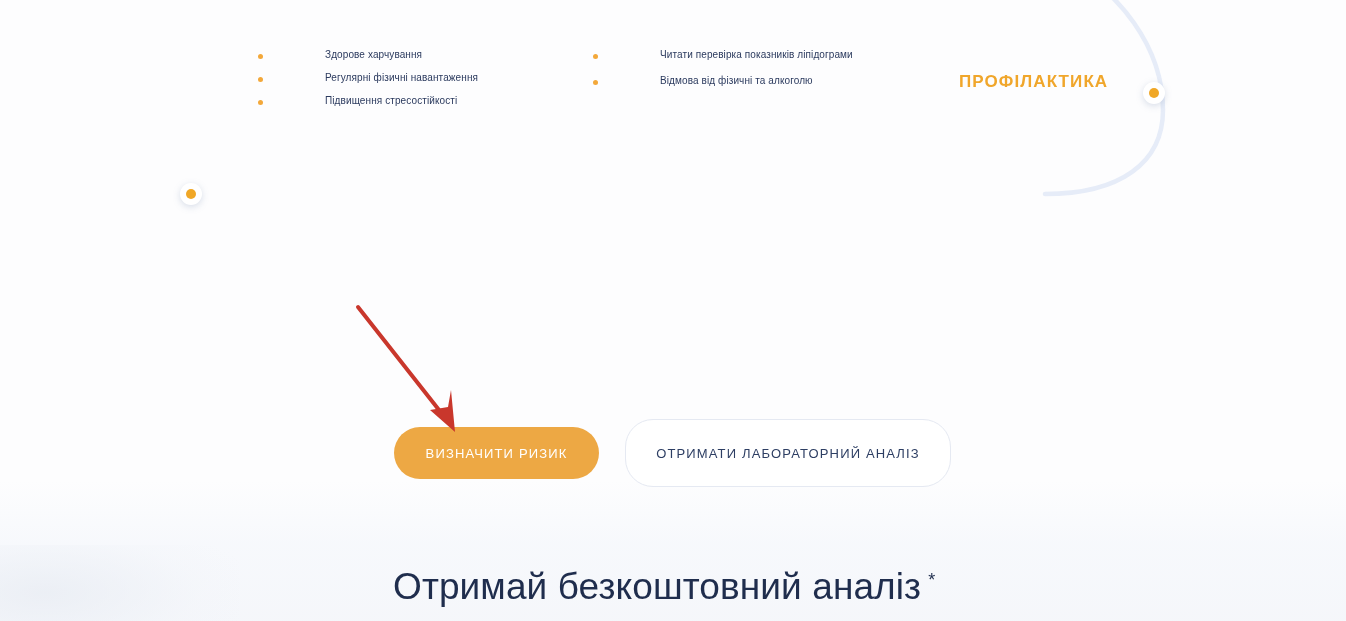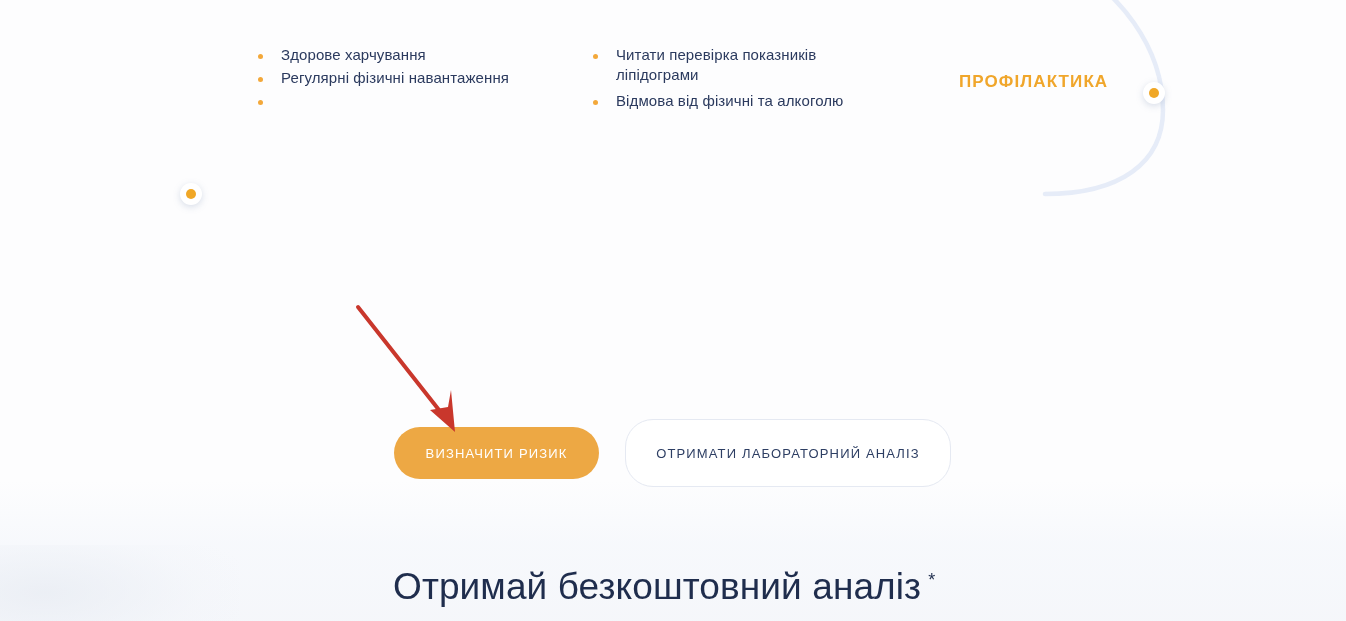--- a/index.html
+++ b/index.html
@@ -91,23 +91,24 @@
     flex: none;
     width: 5px;
     height: 5px;
     border-radius: 50%;
     background: #f3a83a;
     margin-top: 9px;
     margin-right: 18px;
   }
   .bullet-text {
     color: #2b3a5e;
-    font-size: 15px;
+    font-size: 10px;
     line-height: 20px;
     letter-spacing: 0.1px;
+    margin-left: 44px;
   }
 
   
   #stage-label {
     position: absolute;
     left: 959px;
     top: 72px;
     color: #f0a62b;
     font-size: 17px;
     font-weight: bold;
@@ -231,20 +232,21 @@
     <div class="bullet-item">
       <span class="bullet-dot"></span>
       <span class="bullet-text">Здорове харчування</span>
     </div>
     <div class="bullet-item">
       <span class="bullet-dot"></span>
       <span class="bullet-text">Регулярні фізичні навантаження</span>
     </div>
     <div class="bullet-item">
       <span class="bullet-dot"></span>
+      <span class="bullet-text">Підвищення стресостійкості</span>
     </div>
   </div>
 
   <div class="bullet-col" id="bullets-col-2">
     <div class="bullet-item">
       <span class="bullet-dot"></span>
       <span class="bullet-text">Читати перевірка показників ліпідограми</span>
     </div>
     <div class="bullet-item" style="margin-top:6px;">
       <span class="bullet-dot"></span>

